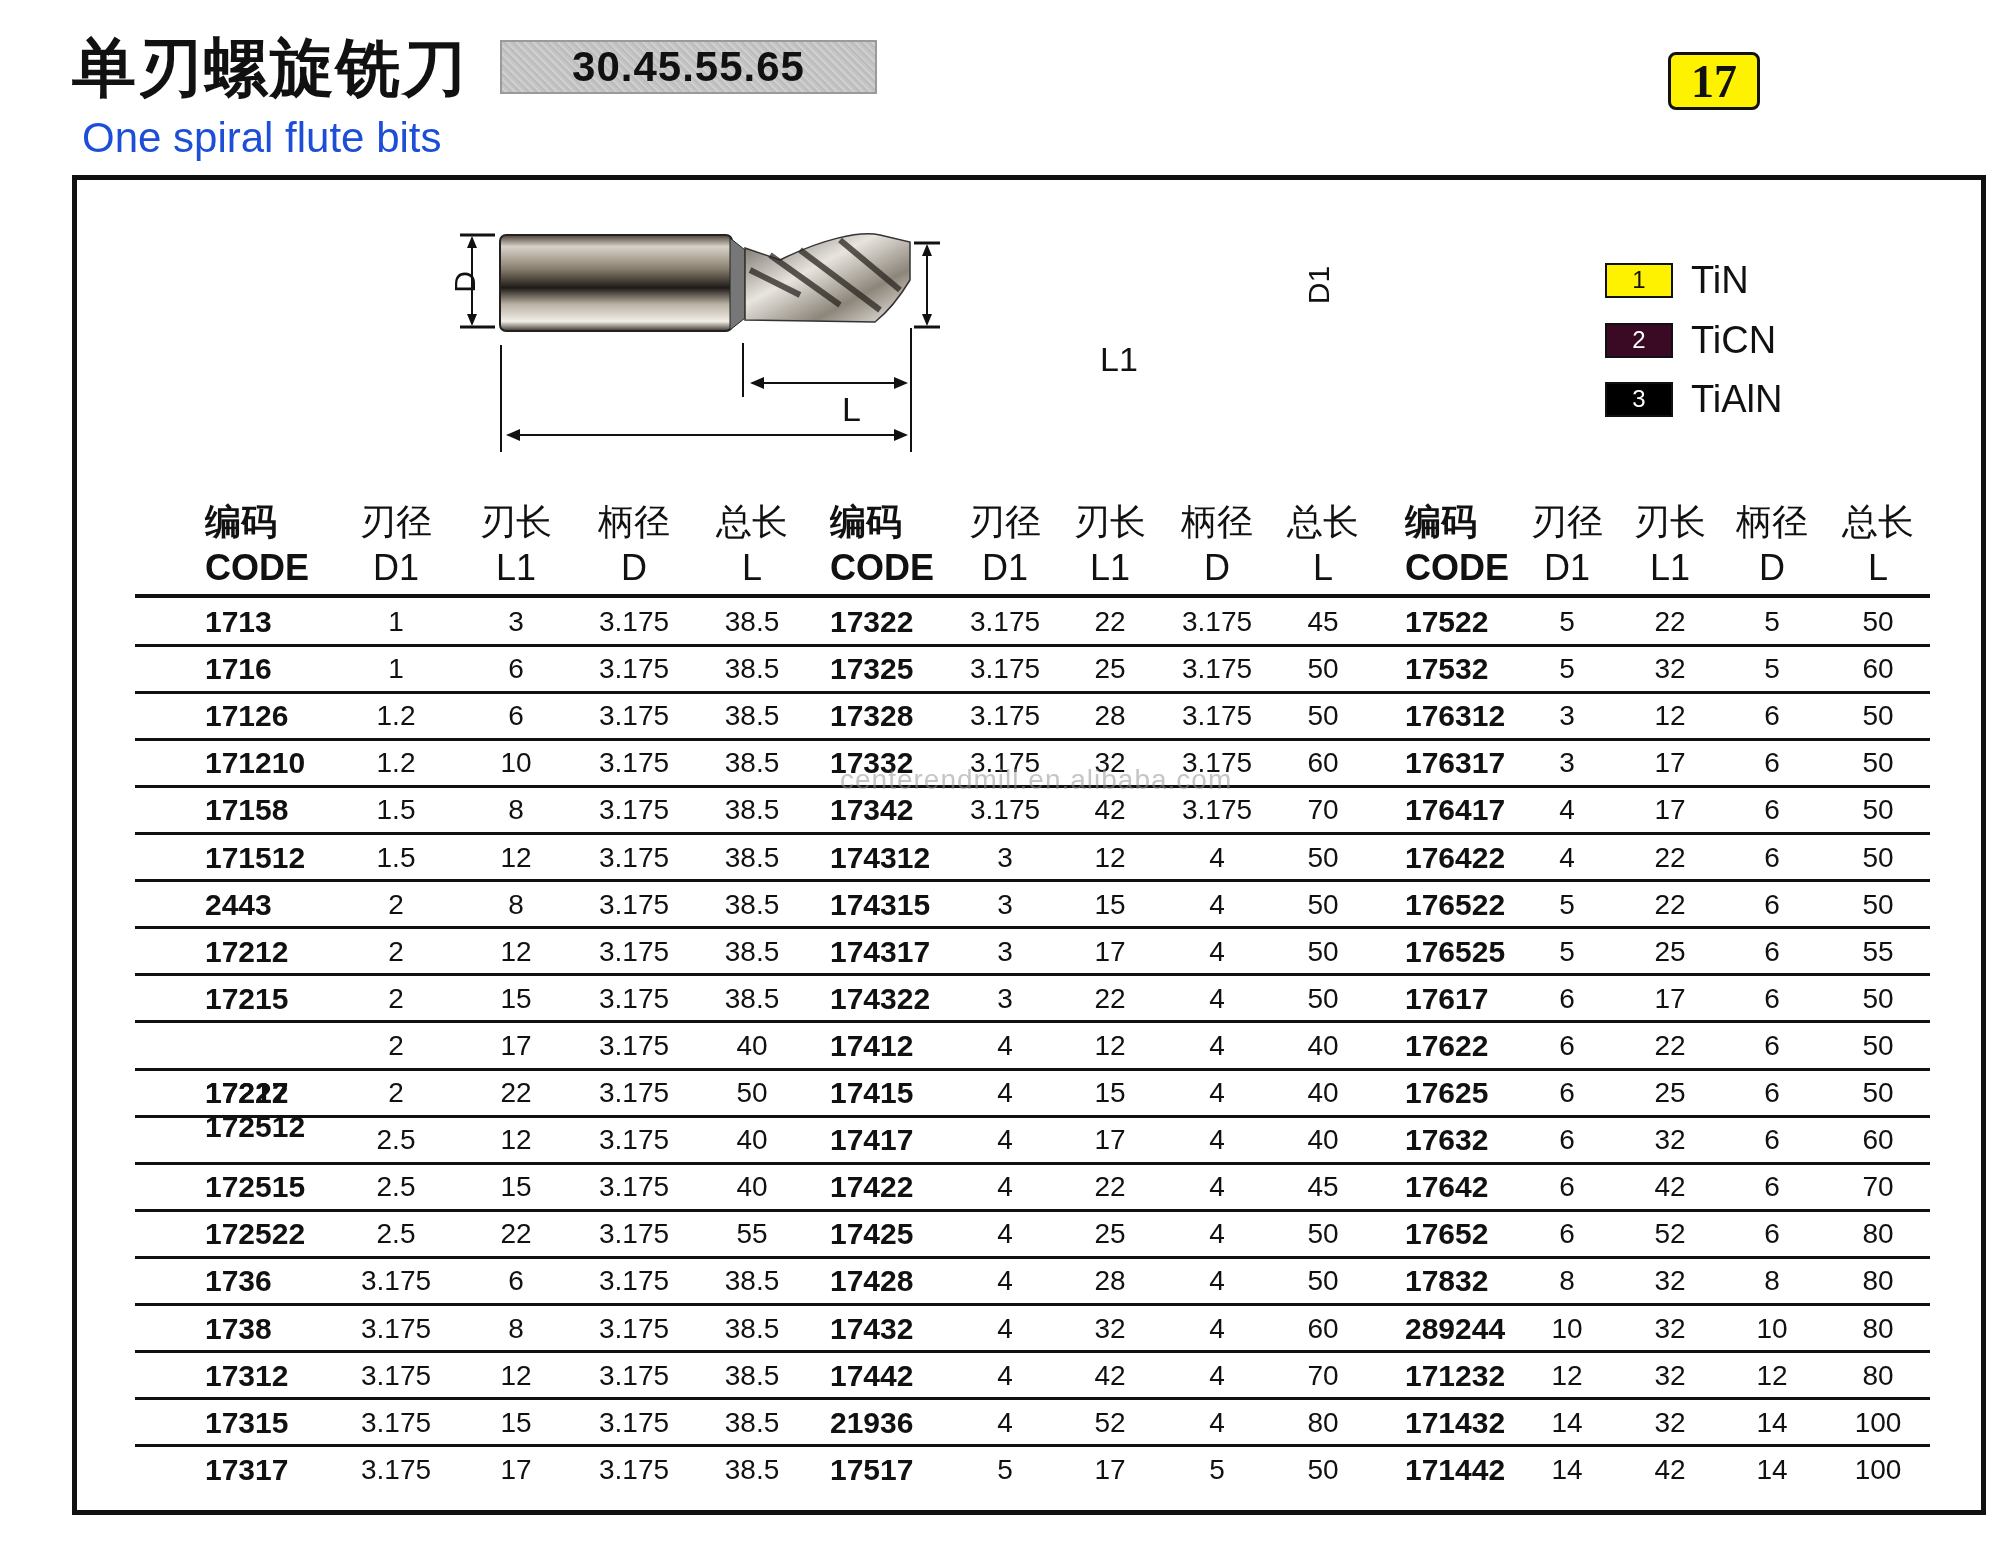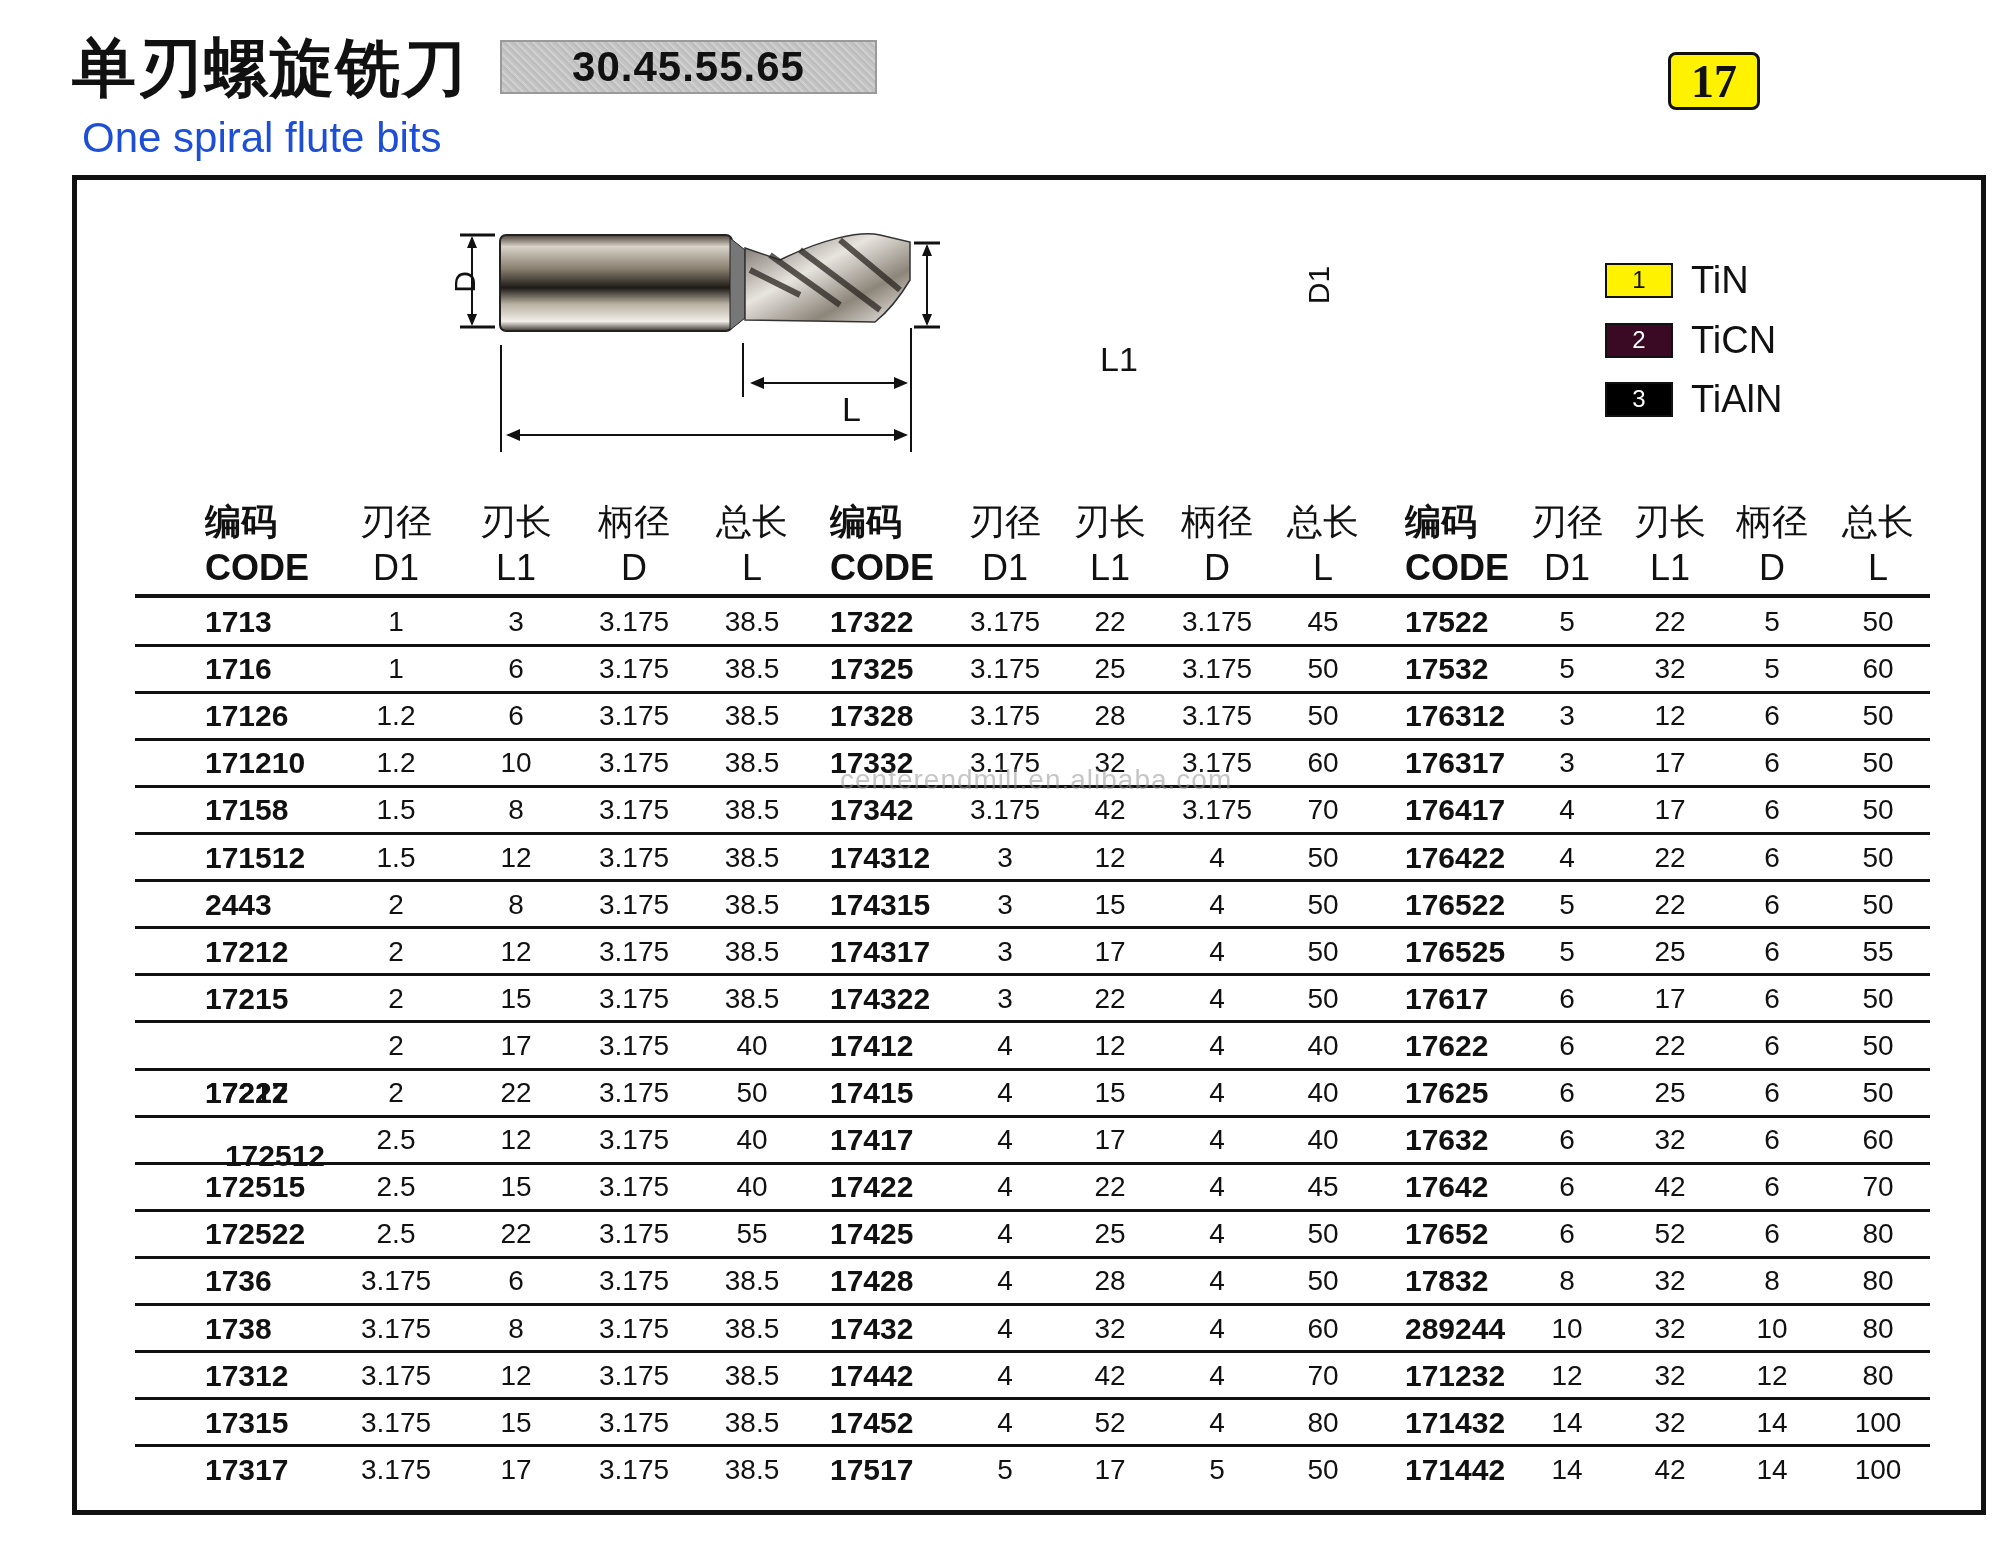--- a/index.html
+++ b/index.html
@@ -347,21 +347,21 @@
       <div class="cell" style="left: 1162px; top: 1069px; width: 110px;">4</div>
       <div class="cell" style="left: 1273px; top: 1069px; width: 100px;">40</div>
       <div class="cell code" style="left: 1405px; top: 1069px; width: 140px;">17625</div>
       <div class="cell" style="left: 1512px; top: 1069px; width: 110px;">6</div>
       <div class="cell" style="left: 1620px; top: 1069px; width: 100px;">25</div>
       <div class="cell" style="left: 1717px; top: 1069px; width: 110px;">6</div>
       <div class="cell" style="left: 1828px; top: 1069px; width: 100px;">50</div>
     </div>
     <div class="row-rule" style="top: 1114.6px;"></div>
     <div>
-      <div class="cell code" style="left: 205px; top: 1132px; width: 140px; text-align: center;">172512</div>
+      <div class="cell code" style="left: 205px; top: 1103px; width: 140px;">172512</div>
       <div class="cell" style="left: 341px; top: 1116.1px; width: 110px;">2.5</div>
       <div class="cell" style="left: 466px; top: 1116.1px; width: 100px;">12</div>
       <div class="cell" style="left: 579px; top: 1116.1px; width: 110px;">3.175</div>
       <div class="cell" style="left: 702px; top: 1116.1px; width: 100px;">40</div>
       <div class="cell code" style="left: 830px; top: 1116.1px; width: 140px;">17417</div>
       <div class="cell" style="left: 950px; top: 1116.1px; width: 110px;">4</div>
       <div class="cell" style="left: 1060px; top: 1116.1px; width: 100px;">17</div>
       <div class="cell" style="left: 1162px; top: 1116.1px; width: 110px;">4</div>
       <div class="cell" style="left: 1273px; top: 1116.1px; width: 100px;">40</div>
       <div class="cell code" style="left: 1405px; top: 1116.1px; width: 140px;">17632</div>
@@ -460,21 +460,21 @@
       <div class="cell" style="left: 1717px; top: 1351.6px; width: 110px;">12</div>
       <div class="cell" style="left: 1828px; top: 1351.6px; width: 100px;">80</div>
     </div>
     <div class="row-rule" style="top: 1397.2px;"></div>
     <div>
       <div class="cell code" style="left: 205px; top: 1398.7px; width: 140px;">17315</div>
       <div class="cell" style="left: 341px; top: 1398.7px; width: 110px;">3.175</div>
       <div class="cell" style="left: 466px; top: 1398.7px; width: 100px;">15</div>
       <div class="cell" style="left: 579px; top: 1398.7px; width: 110px;">3.175</div>
       <div class="cell" style="left: 702px; top: 1398.7px; width: 100px;">38.5</div>
-      <div class="cell code" style="left: 830px; top: 1398.7px; width: 140px;">17452</div>
+      <div class="cell code" style="left: 830px; top: 1398.7px; width: 140px;">21936</div>
       <div class="cell" style="left: 950px; top: 1398.7px; width: 110px;">4</div>
       <div class="cell" style="left: 1060px; top: 1398.7px; width: 100px;">52</div>
       <div class="cell" style="left: 1162px; top: 1398.7px; width: 110px;">4</div>
       <div class="cell" style="left: 1273px; top: 1398.7px; width: 100px;">80</div>
       <div class="cell code" style="left: 1405px; top: 1398.7px; width: 140px;">171432</div>
       <div class="cell" style="left: 1512px; top: 1398.7px; width: 110px;">14</div>
       <div class="cell" style="left: 1620px; top: 1398.7px; width: 100px;">32</div>
       <div class="cell" style="left: 1717px; top: 1398.7px; width: 110px;">14</div>
       <div class="cell" style="left: 1828px; top: 1398.7px; width: 100px;">100</div>
     </div>

